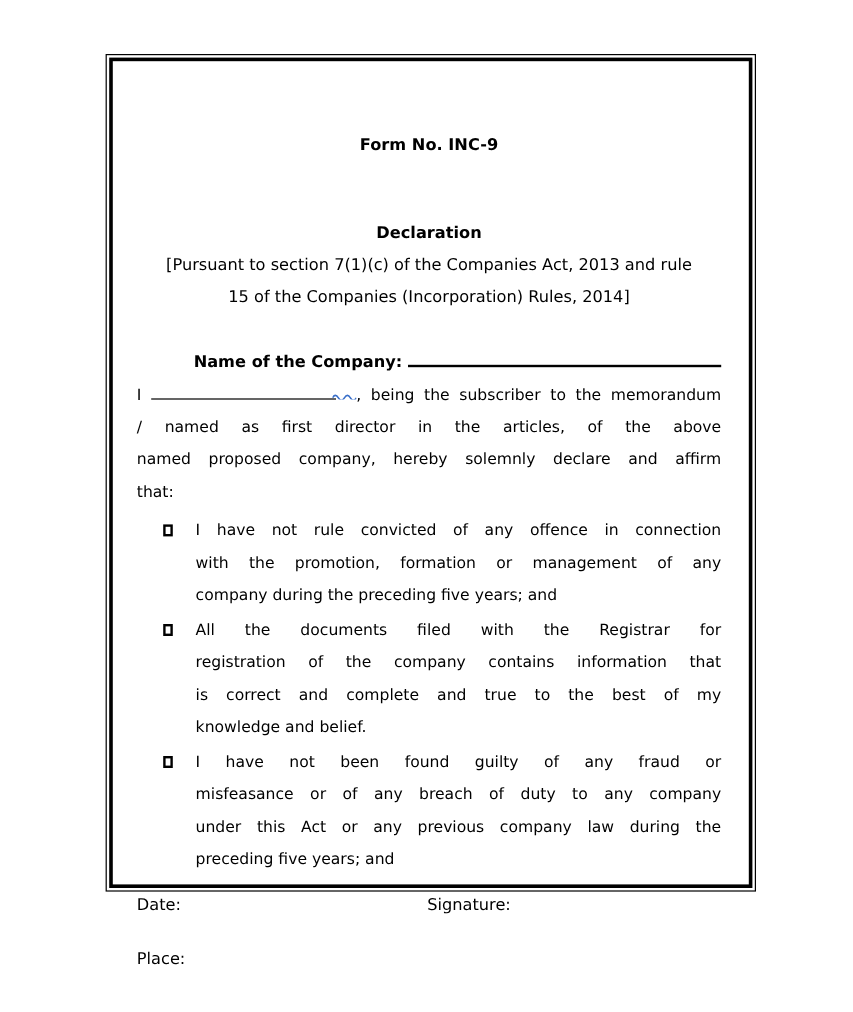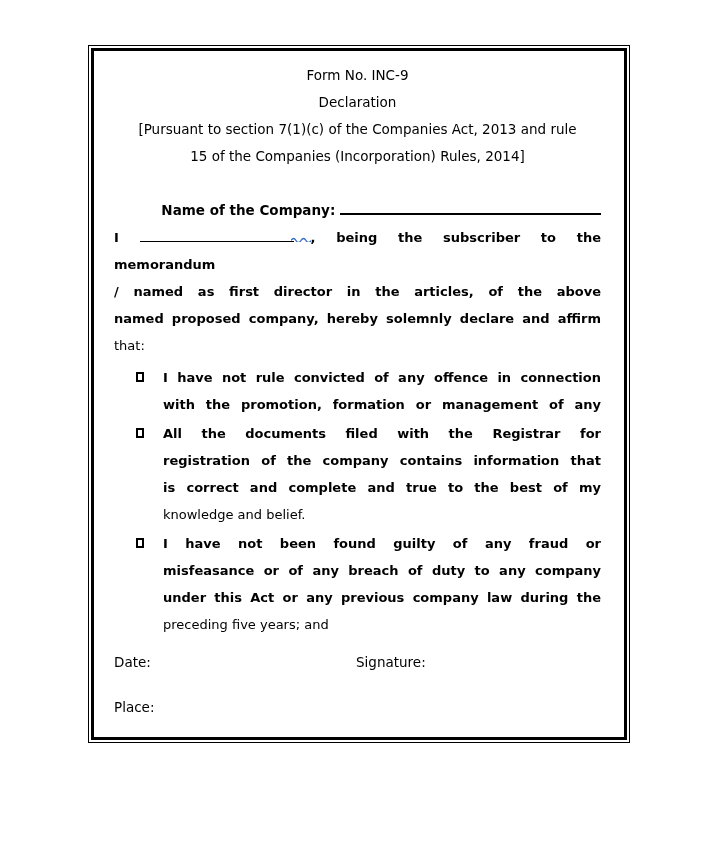--- a/index.html
+++ b/index.html
@@ -30,21 +30,21 @@
   .content {
     padding: 11px 23px 0 20px;
     font-size: 13px;
     line-height: 27px;
   }
   .hline {
     text-align: center;
     font-size: 13.5px;
     white-space: nowrap;
   }
-  .bold { font-weight: normal; }
+  .bold { font-weight: bold; margin-top: 46px; }
   .ital { }
   .company-line {
     margin-top: 27px;
     font-weight: bold;
     font-size: 13.5px;
     text-align: right;
   }
   .blank-name {
     display: inline-block;
     width: 261px;
@@ -52,21 +52,21 @@
     border-bottom: 2px solid #000000;
     vertical-align: baseline;
   }
   .blank-person {
     display: inline-block;
     width: 154px;
     height: 0.9em;
     border-bottom: 1px solid #000000;
     vertical-align: baseline;
   }
-  .j { text-align: justify; text-align-last: justify; font-weight: bold; }
+  .j { text-align: justify; text-align-last: justify; }
   .l { text-align: left; text-align-last: left; }
   .squiggle-icon {
     vertical-align: baseline;
     margin-left: -3px;
     margin-right: 0;
   }
   .list { margin-top: 5px; }
   .item {
     position: relative;
     padding-left: 49px;
@@ -120,20 +120,21 @@
           <div class="j">named proposed company, hereby solemnly declare and affirm</div>
           <div class="l">that:</div>
         </div>
 
         <div class="list">
 
           <div class="item">
             <span class="marker"></span>
             <div class="j">I have not rule convicted of any offence in connection</div>
             <div class="j">with the promotion, formation or management of any</div>
+            <div class="l">company during the preceding five years; and</div>
           </div>
 
           <div class="item">
             <span class="marker"></span>
             <div class="j">All the documents filed with the Registrar for</div>
             <div class="j">registration of the company contains information that</div>
             <div class="j">is correct and complete and true to the best of my</div>
             <div class="l">knowledge and belief.</div>
           </div>
 

